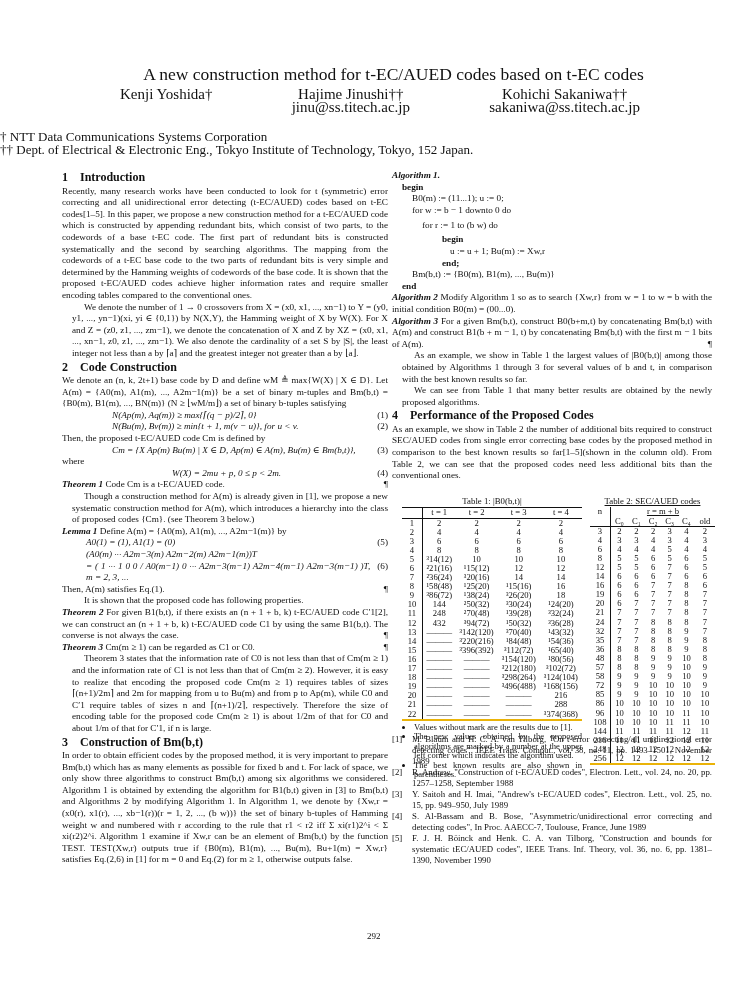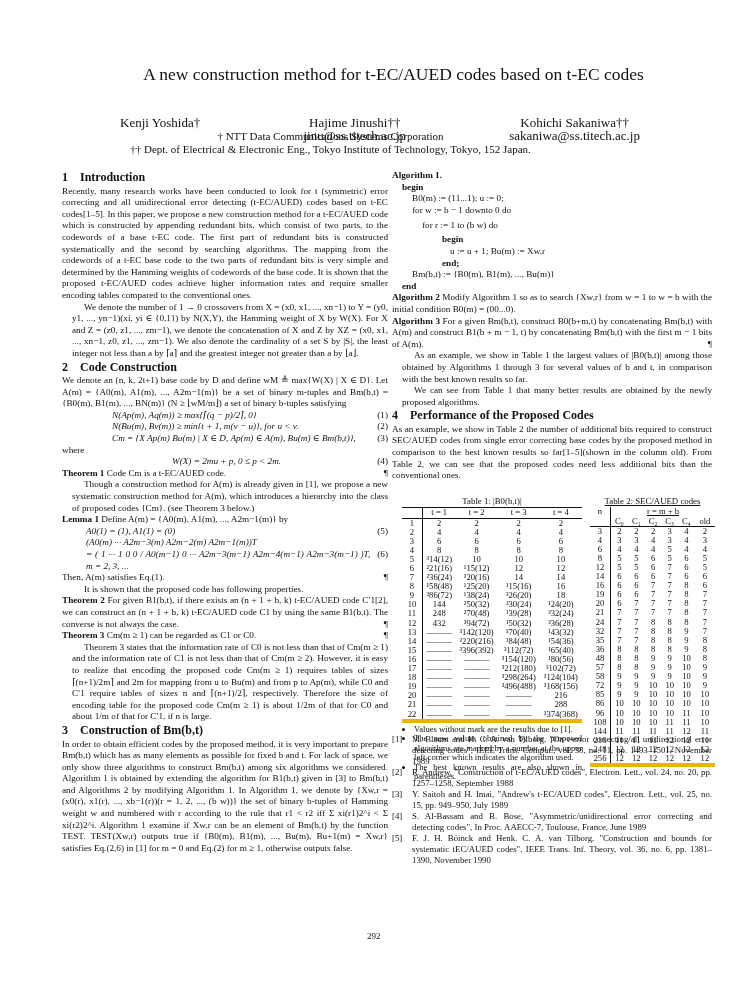--- a/index.html
+++ b/index.html
@@ -1,42 +1,42 @@
 <!DOCTYPE html>
 <html><head>
 <meta charset="utf-8">
 <style>
   html, body { margin:0; padding:0; background:#fff; }
   body { width:755px; height:1000px; position:relative; overflow:hidden; color:#111;
          font-family:"Liberation Serif", "DejaVu Serif", serif; }
   .title { position:absolute; top:64px; left:16px; width:755px; text-align:center; font-size:17.5px; }
-  .authors { position:absolute; top:116px; left:120px; width:520px; display:flex; justify-content:space-between; font-size:13px; text-align:center; line-height:13px; }
-  .affil { position:absolute; top:130px; left:0; width:661px; text-align:center; font-size:11px; line-height:13px; }
+  .authors { position:absolute; top:88px; left:120px; width:520px; display:flex; justify-content:space-between; font-size:15px; text-align:center; line-height:13px; }
+  .affil { position:absolute; top:130px; left:0; width:661px; font-size:13px; line-height:13px; }
   .col { position:absolute; font-size:9.2px; line-height:11.6px; text-align:justify; }
   .colL { left:62px; top:170px; width:326px; }
   .colR { left:392px; top:170px; width:320px; }
   h2 { font-size:12px; margin:2px 0 2px 0; font-weight:bold; }
   h2 .num { display:inline-block; width:18px; }
   p { margin:0; }
   .ind { text-indent:12px;margin-left:10px; }
   .eq { display:flex; justify-content:space-between; padding-left:50px; }
   .eq .n { width:20px; text-align:right; }
-  .thm { font-weight:bold; }
+  .thm { font-weight:bold;font-style:italic; }
   .qed { float:right; }
   .algo { padding-left:0; }
   .algo div { white-space:nowrap; }
   .tables { position:relative; height:250px; margin-top:2px; }
   .t1 { position:absolute; left:10px; top:0; width:180px; font-size:8.6px; }
   .t2 { position:absolute; left:198px; top:0; width:125px; font-size:8.6px; }
   table { border-collapse:collapse; width:100%; }
   td, th { padding:0 1px; line-height:9.1px; text-align:center; font-weight:normal; }
   .cap { text-align:center; font-size:8.8px;margin-top:12px; }
   .hdr th { border-bottom:1px solid #111; border-top:1px solid #111;margin-left:44px; }
   .rowhead { border-right:1px solid #111; width:18px; }
-  .lastrow td { border-bottom:4px solid #eab308; }
+  .lastrow td { border-bottom:2px solid #eab308; }
   .notes { font-size:8.6px; line-height:9.5px; padding-left:12px; margin-top:2px; }
   .notes li { margin:0; }
   .refs { font-size:8.8px; line-height:11px; }
   .ref { display:flex; }
   .ref .rn { width:20px; flex:none; }
   .pagenum { position:absolute; top:931px; left:367px; font-size:9px; }
   i { font-style:italic; }
 </style>
 </head>
 <body>
@@ -71,20 +71,21 @@
   <h2><span class="num">2</span><span>Code Construction</span></h2>
   <p>We denote an (n, k, 2t+1) base code by D and define wM ≜ max{W(X) | X ∈ D}. Let A(m) = {A0(m), A1(m), ..., A2m−1(m)} be a set of binary m-tuples and Bm(b,t) = {B0(m), B1(m), ..., BN(m)} (N ≥ ⌊wM/m⌋) a set of binary b-tuples satisfying</p>
   <div class="eq">
       <i>N(Ap(m), Aq(m))  ≥  max{⌈(q − p)/2⌉, 0}</i>
       <span class="n">(1)</span>
     </div>
   <div class="eq">
       <i>N(Bu(m), Bv(m))  ≥  min{t + 1, m(v − u)},   for u &lt; v.</i>
       <span class="n">(2)</span>
     </div>
+  <p>Then, the proposed t-EC/AUED code Cm is defined by</p>
   <div class="eq">
       <i>Cm = {X Ap(m) Bu(m) | X ∈ D, Ap(m) ∈ A(m), Bu(m) ∈ Bm(b,t)},</i>
       <span class="n">(3)</span>
     </div>
   <p>where</p>
   <div class="eq" style="padding-left:110px">
       <i>W(X) = 2mu + p,   0 ≤ p &lt; 2m.</i>
       <span class="n">(4)</span>
     </div>
   <p><span class="thm">Theorem 1</span> <span>Code Cm is a t-EC/AUED code.</span><span class="qed">¶</span></p>

